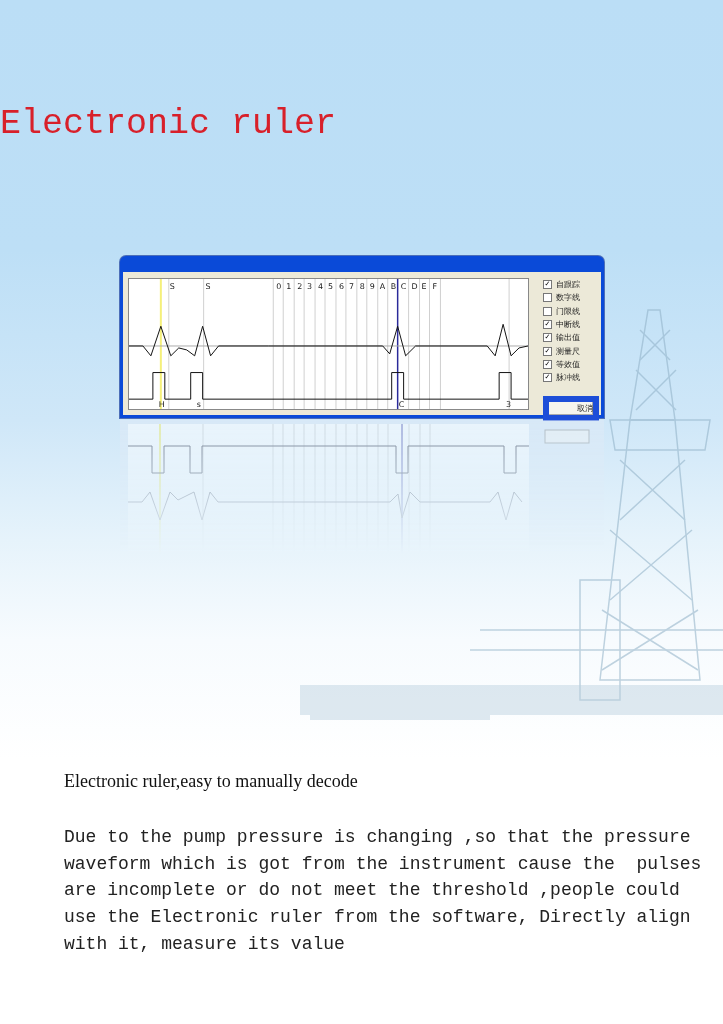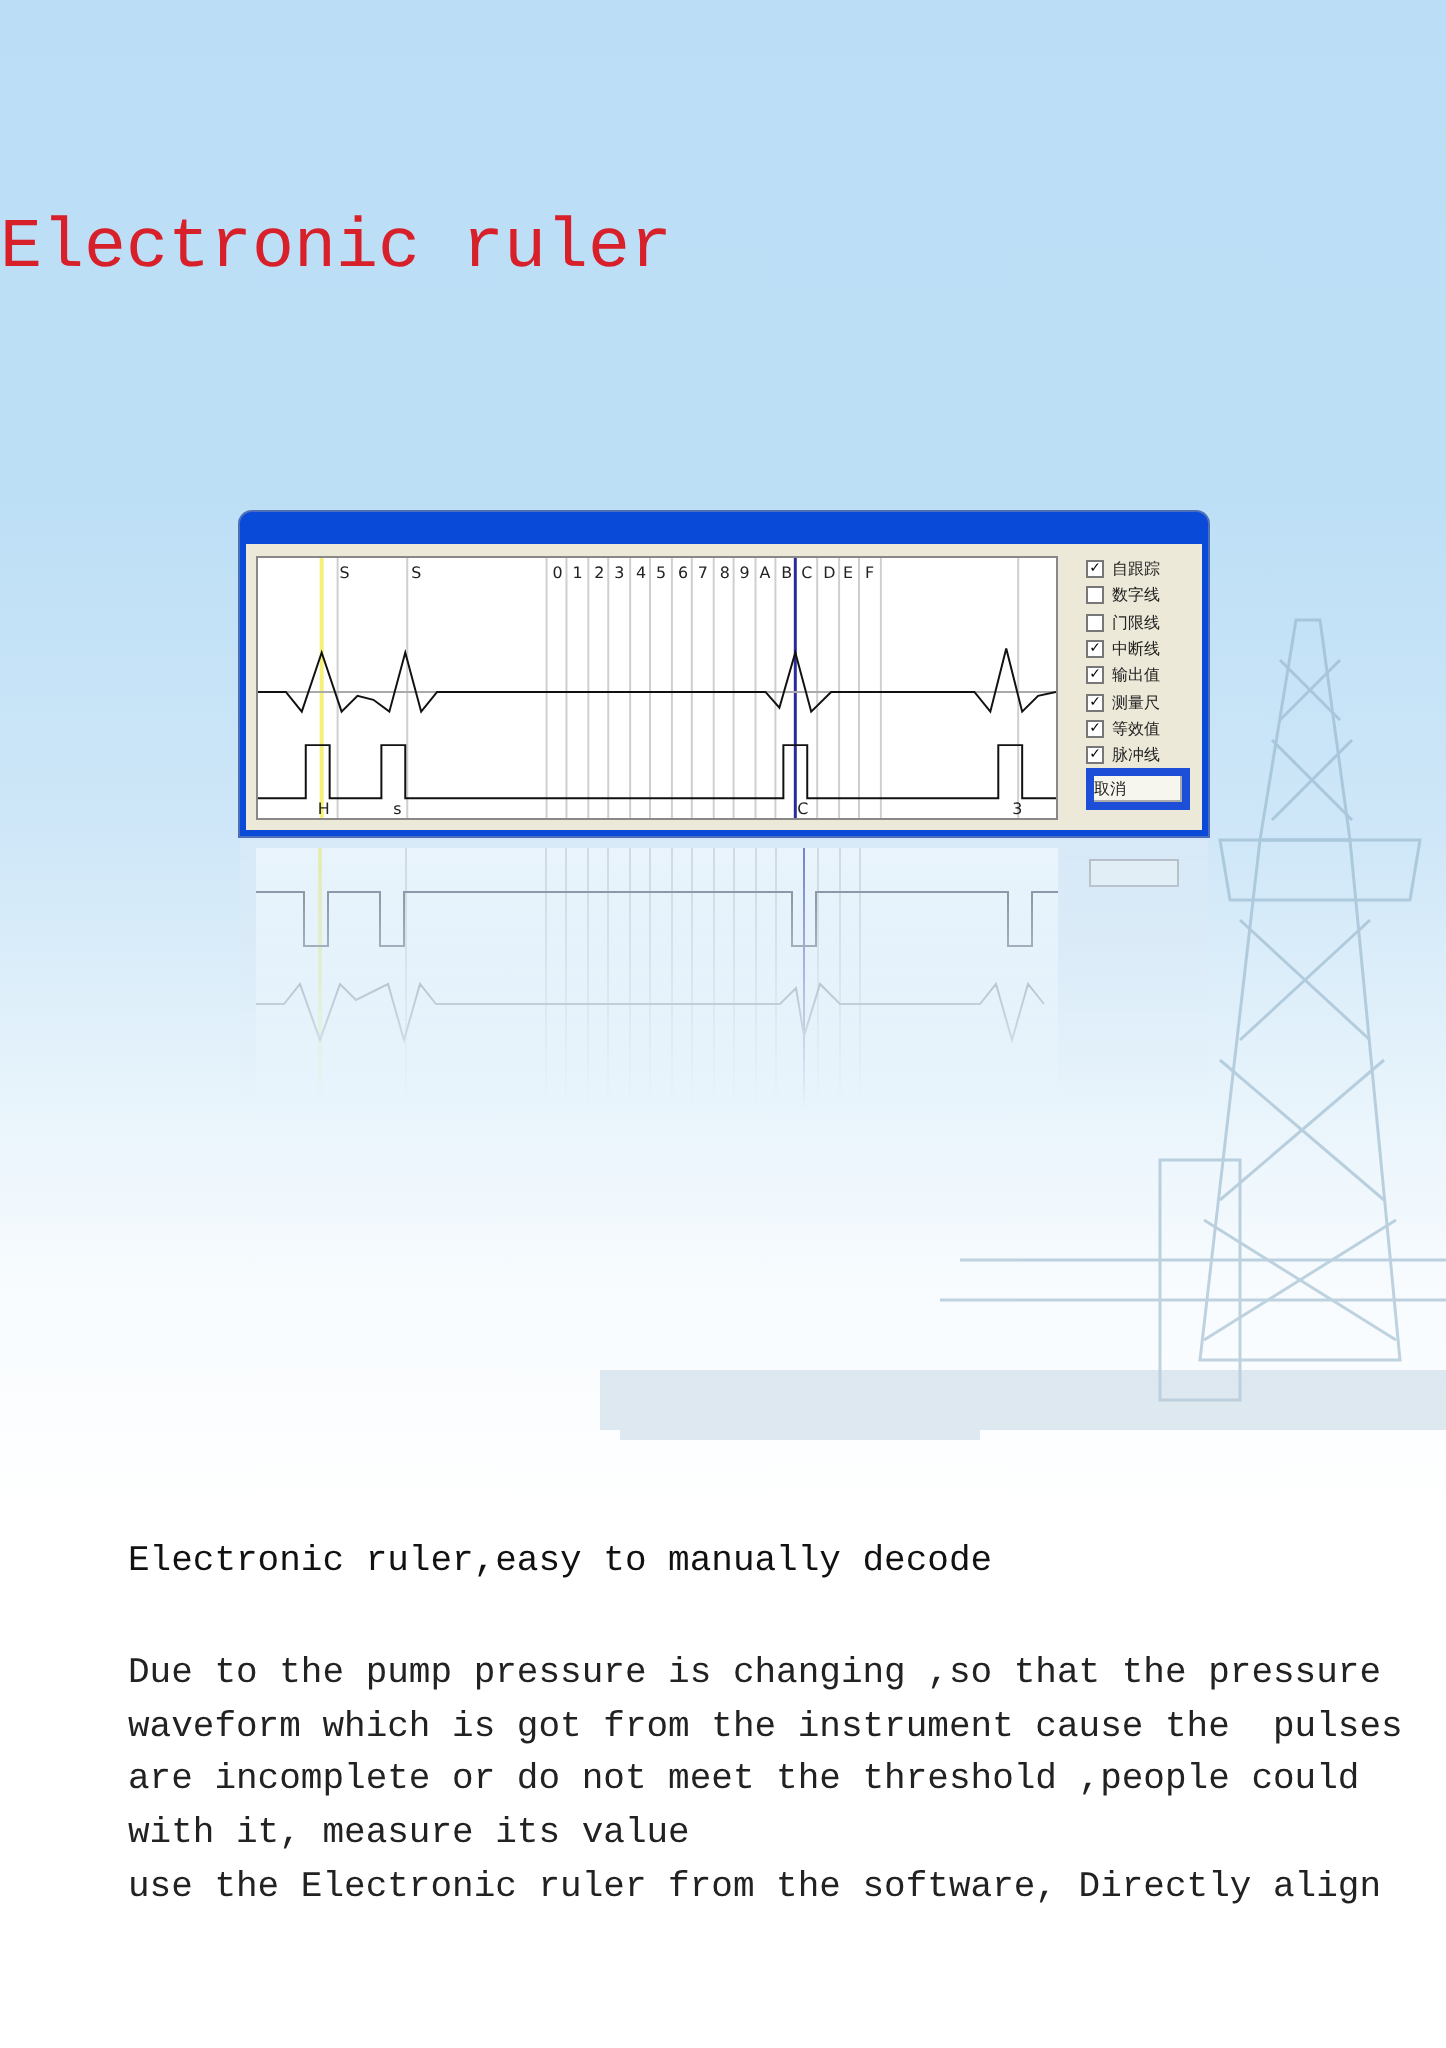--- a/index.html
+++ b/index.html
@@ -16,26 +16,26 @@
   .win-title{position:absolute;left:0;top:0;width:484px;height:16px;
     background:linear-gradient(to bottom,#5b8ef2,#2a62e0 40%,#1b52d4);border-radius:5px 5px 0 0;}
   .win-title-text{position:absolute;left:4px;top:1px;font-family:"DejaVu Sans",sans-serif;font-size:10px;color:#fff;}
   .close-btn{position:absolute;right:3px;top:2px;width:11px;height:11px;background:#e2593e;border:1px solid #fff;border-radius:2px;
     color:#fff;font-family:"DejaVu Sans",sans-serif;font-size:9px;line-height:11px;text-align:center;font-weight:bold;}
   .win-body{position:absolute;left:3px;top:16px;width:478px;height:143px;background:#ece9d8;}
   .plot{position:absolute;left:5px;top:6px;width:401px;height:132px;background:#fff;border:1px solid #888;box-sizing:border-box;}
   .side{position:absolute;left:420px;top:6px;width:60px;}
   .cb{display:flex;align-items:center;height:13.3px;font-family:"DejaVu Sans",sans-serif;font-size:8px;color:#222;}
   .cb .box{width:7px;height:7px;border:1px solid #777;background:#fff;margin-right:4px;position:relative;font-size:7px;line-height:7px;text-align:center;color:#000;}
-  .cancel{position:absolute;left:420px;top:112px;width:44px;height:13px;border:4px solid #1d4ed8;background:#f6f5ee;
-    font-family:"DejaVu Sans",sans-serif;font-size:8px;line-height:13px;text-align:left;color:#222;box-shadow:inset -1px -1px #aaa;}
+  .cancel{position:absolute;left:420px;top:124px;width:44px;height:13px;border:6px solid #1d4ed8;background:#f6f5ee;
+    font-family:"DejaVu Sans",sans-serif;font-size:8px;line-height:13px;text-align:right;color:#222;box-shadow:inset -1px -1px #aaa;}
   .reflect{position:absolute;left:120px;top:420px;width:484px;height:135px;opacity:0.55;
     -webkit-mask-image:linear-gradient(to bottom,rgba(0,0,0,1),rgba(0,0,0,0));
     mask-image:linear-gradient(to bottom,rgba(0,0,0,1),rgba(0,0,0,0));}
-  .heading{position:absolute;left:64px;top:771px;font-family:Liberation Mono, monospace;font-size:18px;color:#111;}
+  .heading{position:absolute;left:64px;top:771px;font-family:Liberation Serif, serif;font-size:18px;color:#111;}
   .body-text{position:absolute;left:64px;top:824px;width:600px;font-family:"Liberation Mono","DejaVu Sans Mono",monospace;
     font-size:18px;line-height:26.7px;color:#222;}
   .body-text div{white-space:pre;}
 </style>
 </head>
 <body>
 
 <div class="title">Electronic ruler</div>
 
 <svg class="rig" viewBox="0 0 443 460">
@@ -178,15 +178,15 @@
   <path fill="none" stroke="#334" stroke-width="1" d="M8 26 L32 26 L32 53 L44 53 L44 26 L70 26 L70 53 L82 53 L82 26 L276 26 L276 53 L288 53 L288 26 L384 26 L384 53 L396 53 L396 26 L409 26"></path>
   <path fill="none" stroke="#556" stroke-width="1" d="M8 82 L22 82 L30 72 L40 100 L50 72 L58 80 L66 76 L74 72 L82 100 L90 72 L98 82 L270 82 L278 74 L282 98 L290 72 L300 82 L370 82 L378 72 L386 100 L394 72 L402 82"></path>
   <rect x="425" y="10" width="44" height="13" fill="#f3f3f3" stroke="#999"></rect>
 </svg>
 
 <div class="heading">Electronic ruler,easy to manually decode</div>
 <div class="body-text">
   <div>Due to the pump pressure is changing ,so that the pressure</div>
   <div>waveform which is got from the instrument cause the  pulses</div>
   <div>are incomplete or do not meet the threshold ,people could</div>
+  <div>use the Electronic ruler from the software, Directly align</div>
   <div>with it, measure its value</div>
-  <div>use the Electronic ruler from the software, Directly align</div>
 </div>
 
 </body></html>

